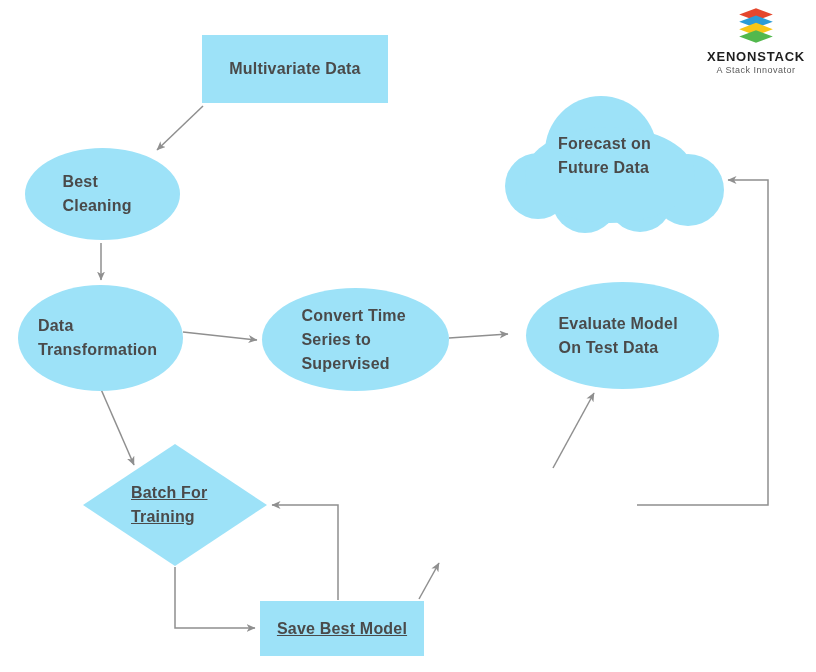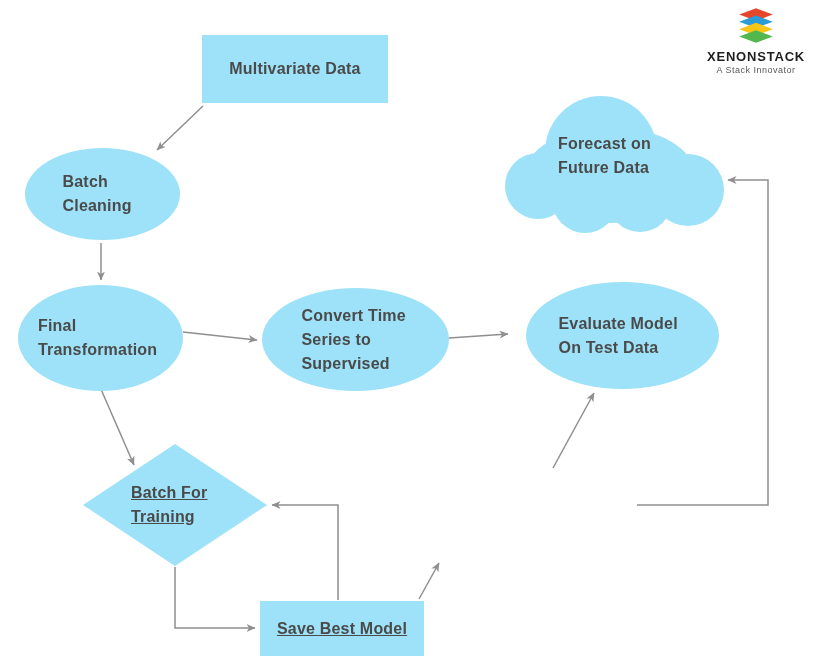--- a/index.html
+++ b/index.html
@@ -115,25 +115,25 @@
       <path d="M553,468 L594,393" marker-end="url(#arrow)"></path>
       <path d="M637,505 L768,505 L768,180 L728,180" marker-end="url(#arrow)"></path>
     </g>
   </svg>
 
   <div class="node fill-rect n-multivariate">
     <span class="lbl center">Multivariate Data</span>
   </div>
 
   <div class="node fill-ellipse n-cleaning">
-    <span class="lbl w80">Batch Cleaning</span>
+    <span class="lbl w80">Best Cleaning</span>
   </div>
 
   <div class="node fill-ellipse n-transform">
-    <span class="lbl w125">Final Transformation</span>
+    <span class="lbl w125">Data Transformation</span>
   </div>
 
   <div class="node fill-ellipse n-convert">
     <span class="lbl w108">Convert Time Series to Supervised</span>
   </div>
 
   <div class="node fill-ellipse n-evaluate">
     <span class="lbl w128">Evaluate Model On Test Data</span>
   </div>
 

